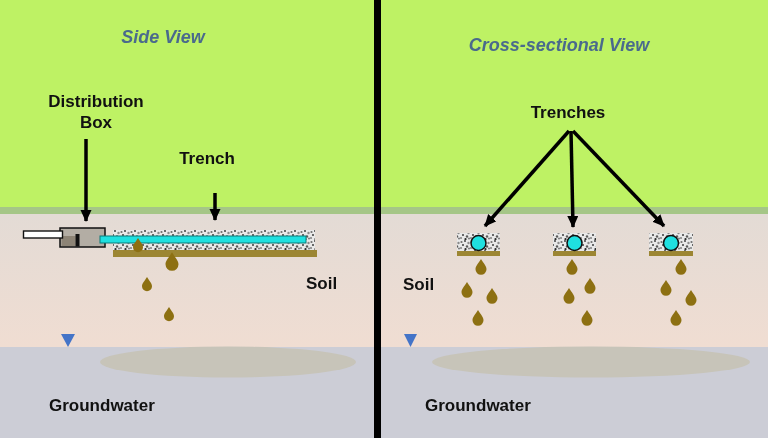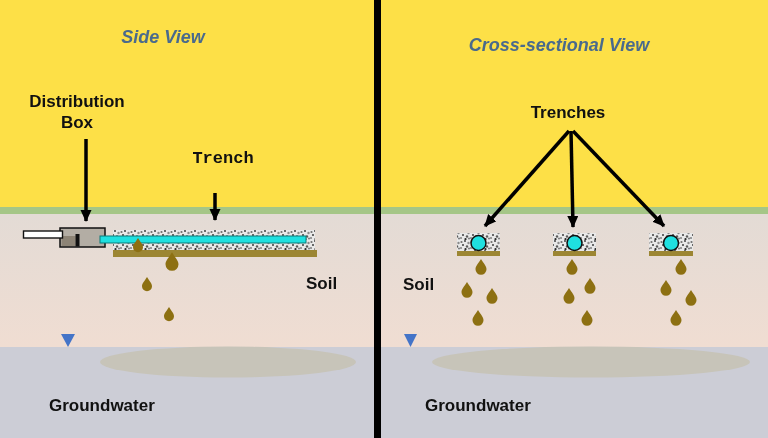--- a/index.html
+++ b/index.html
@@ -1,17 +1,17 @@
 <!DOCTYPE html>
 <html><head>
 <meta charset="utf-8">
 <style>
   html,body{margin:0;padding:0;background:#ffffff;}
   .stage{
-    position:relative;width:768px;height:438px;background:#fde047;
+    position:relative;width:768px;height:438px;background:#bef264;
     overflow:hidden;font-family:"Liberation Sans",sans-serif;
   }
   .stage svg{position:absolute;left:0;top:0;}
   .lbl{
     position:absolute;font-weight:700;font-size:17px;line-height:21px;
     color:#111;white-space:nowrap;
   }
   .lbl.center{transform:translateX(-50%);text-align:center;}
   .title{
     position:absolute;font-weight:700;font-style:italic;font-size:18px;
@@ -98,26 +98,26 @@
     <line x1="569" y1="131" x2="485" y2="226" stroke="#000" stroke-width="3.5" marker-end="url(#arrow)"></line>
     <line x1="571" y1="131" x2="573" y2="227" stroke="#000" stroke-width="3.5" marker-end="url(#arrow)"></line>
     <line x1="573" y1="131" x2="664" y2="226" stroke="#000" stroke-width="3.5" marker-end="url(#arrow)"></line>
 
     <rect x="374" y="0" width="7" height="438" fill="#000000"></rect>
   </svg>
 
   <div class="title" style="left: 163px; top: 27px; color: rgb(74, 106, 140);">Side View</div>
   <div class="title" style="left: 559px; top: 27px; color: rgb(74, 106, 140); margin-top: 8px;">Cross-sectional View</div>
 
-  <div class="lbl center" style="left:77px;top:91px;">
+  <div class="lbl center" style="left:96px;top:91px;">
     <div>Distribution</div>
     <div>Box</div>
   </div>
 
-  <div class="lbl center" style="left:223px;top:148px;font-family:Liberation Mono, monospace;">
+  <div class="lbl center" style="left:207px;top:148px;">
     <div>Trench</div>
   </div>
 
   <div class="lbl center" style="left:568px;top:102px;">Trenches</div>
 
   <div class="lbl" style="left:306px;top:273px;">Soil</div>
   <div class="lbl" style="left:403px;top:274px;">Soil</div>
 
   <div class="lbl" style="left:49px;top:395px;">Groundwater</div>
   <div class="lbl" style="left:425px;top:395px;">Groundwater</div>

